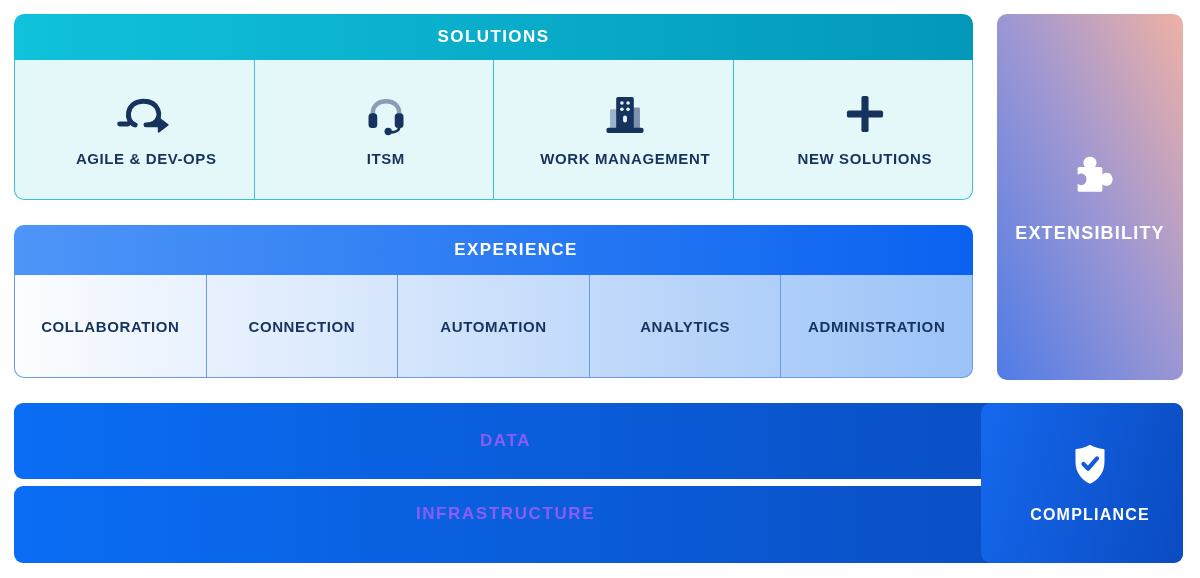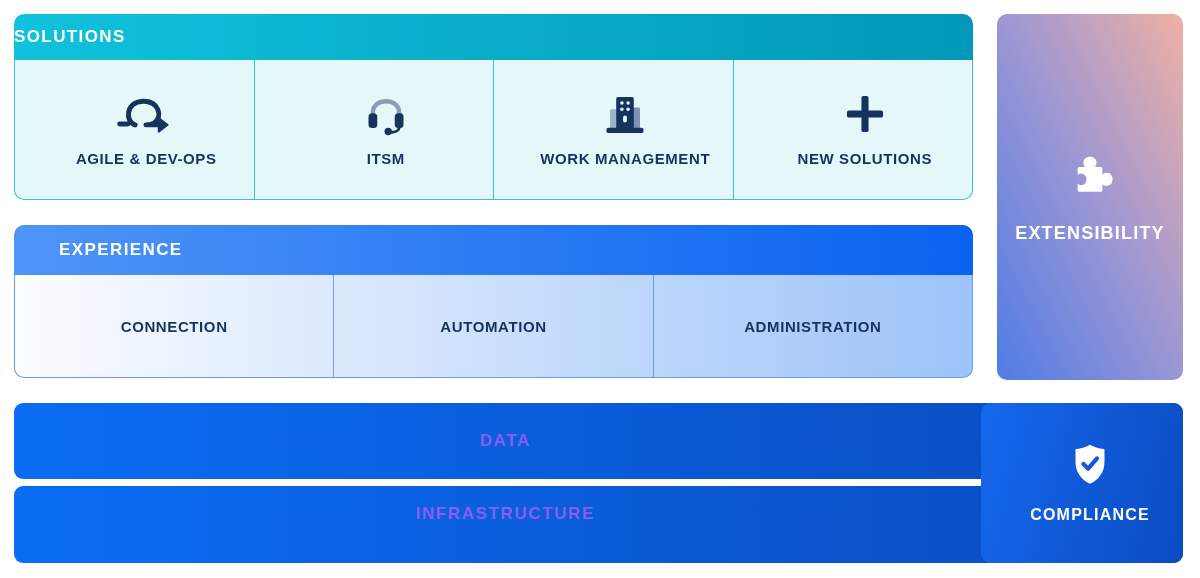--- a/index.html
+++ b/index.html
@@ -3,21 +3,21 @@
 <meta charset="utf-8">
 <style>
   html,body { margin:0; padding:0; background:#fff; }
   .canvas {
     position:relative; width:1200px; height:578px; background:#fff;
     font-family:"Liberation Sans", sans-serif; overflow:hidden;
   }
   
   .solutions { position:absolute; left:14px; top:14px; width:959px; }
   .band {
-    display:flex; align-items:center; justify-content:flex-start;
+    display:flex; align-items:center; justify-content:center;
     color:#fff; font-weight:bold; font-size:17px; letter-spacing:1.4px;
   }
   .sol-band {
     height:46px; border-radius:10px 10px 0 0;
     background:linear-gradient(90deg, var(--teal_start,#10c2db), var(--teal_end,#0398ba));
   }
   .sol-cells {
     display:flex; height:140px; box-sizing:border-box;
     background:var(--solutions_cell_bg,#e4f8fa);
     border:1px solid var(--solutions_border,#3ebfd5); border-top:none;
@@ -147,24 +147,30 @@
 
     </div>
   </section>
 
   <section class="experience">
     <div class="band exp-band">
       <span>EXPERIENCE</span>
     </div>
     <div class="exp-cells">
       <div class="exp-cell">
+        <span class="cell-label">COLLABORATION</span>
+      </div>
+      <div class="exp-cell">
         <span class="cell-label">CONNECTION</span>
       </div>
       <div class="exp-cell">
         <span class="cell-label">AUTOMATION</span>
+      </div>
+      <div class="exp-cell">
+        <span class="cell-label">ANALYTICS</span>
       </div>
       <div class="exp-cell">
         <span class="cell-label">ADMINISTRATION</span>
       </div>
     </div>
   </section>
 
   <aside class="extensibility">
     <span>
       <svg width="46" height="46" viewBox="0 0 52 52">

